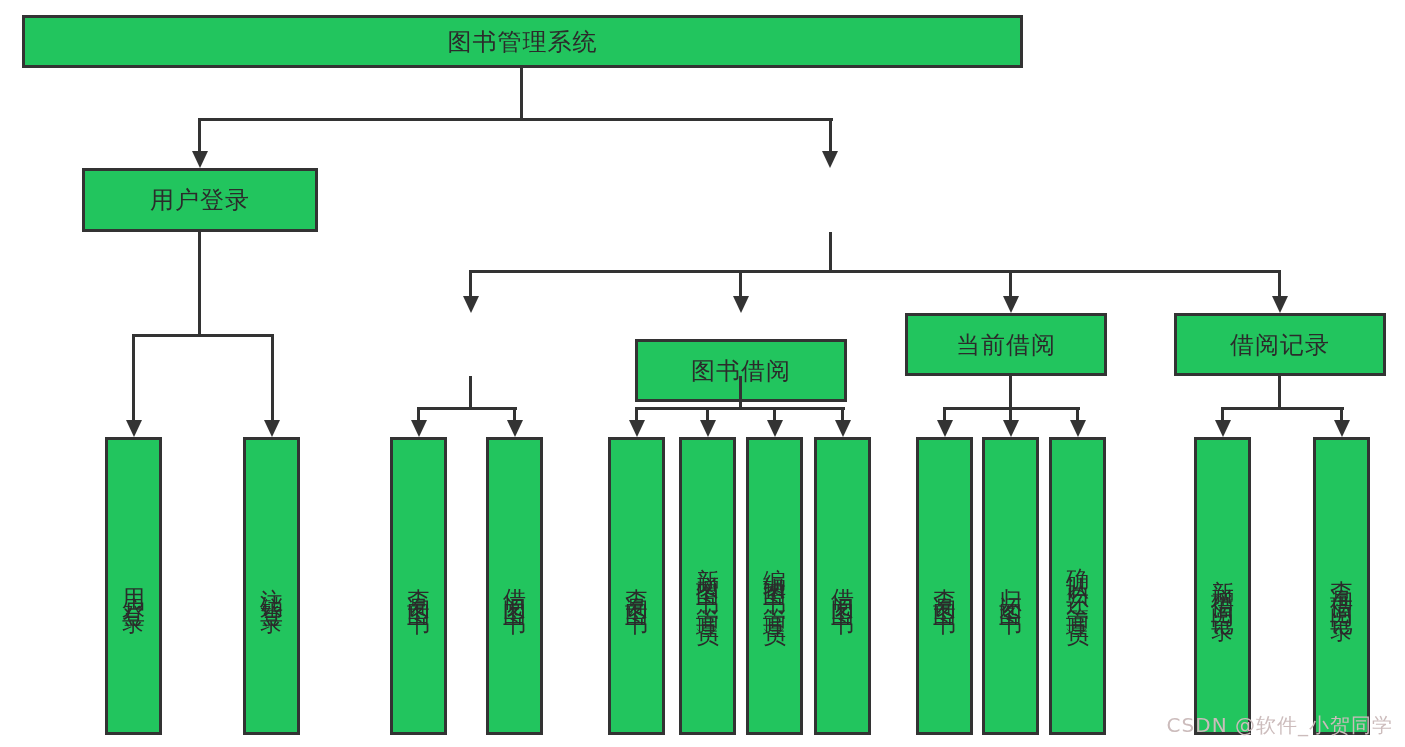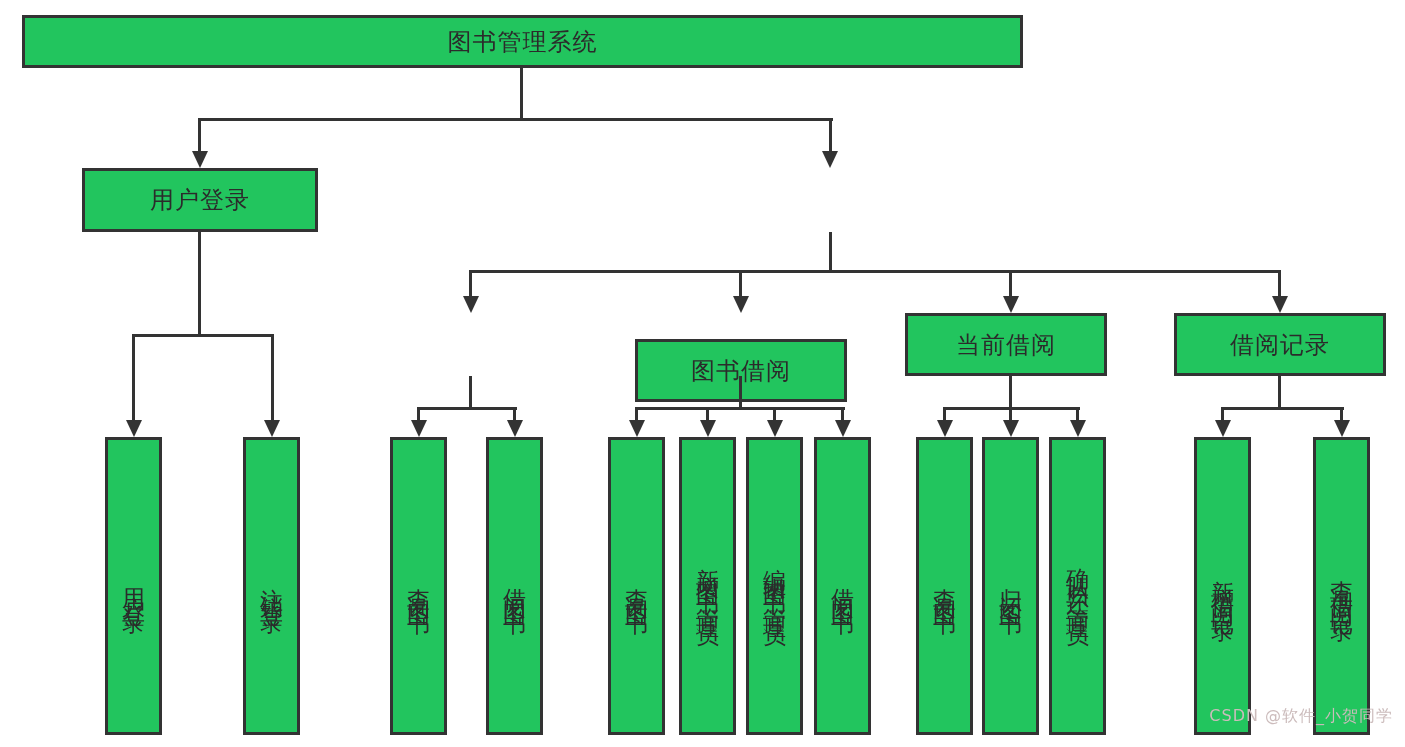--- a/index.html
+++ b/index.html
@@ -19,22 +19,22 @@
     writing-mode:vertical-rl;text-orientation:mixed;
     line-height:1;letter-spacing:8px;font-size:23px;
   }
   .vline,.hline{position:absolute;background:var(--line,#333333);}
   .arrow{
     position:absolute;width:0;height:0;
     border-left:8px solid transparent;border-right:8px solid transparent;
     border-top:17px solid var(--line,#333333);
   }
   .watermark{
-    position:absolute;right:12px;bottom:20px;
-    font-size:16px;letter-spacing:1px;color:var(--watermark,#ccbcbc);
+    position:absolute;right:12px;bottom:8px;
+    font-size:20px;letter-spacing:1px;color:var(--watermark,#ccbcbc);
   }
 </style>
 </head>
 <body>
 
 <div class="canvas">
 
   <div class="box" style="left:22px;top:15px;width:1001px;height:53px;">
     <span>图书管理系统</span>
   </div>

